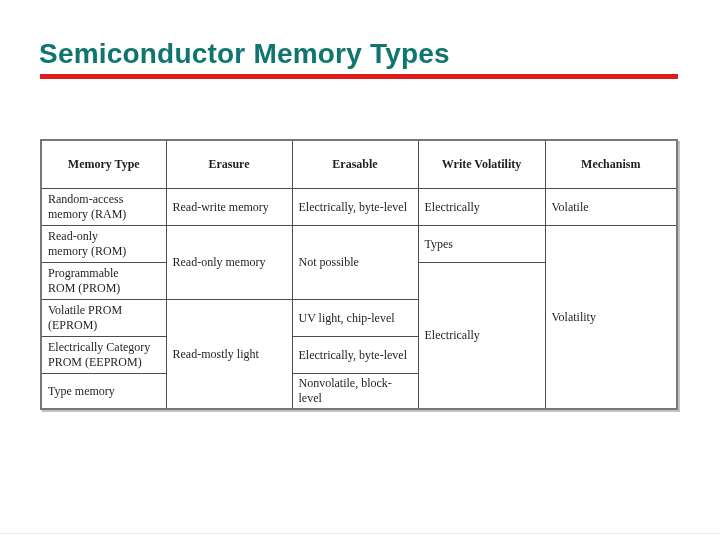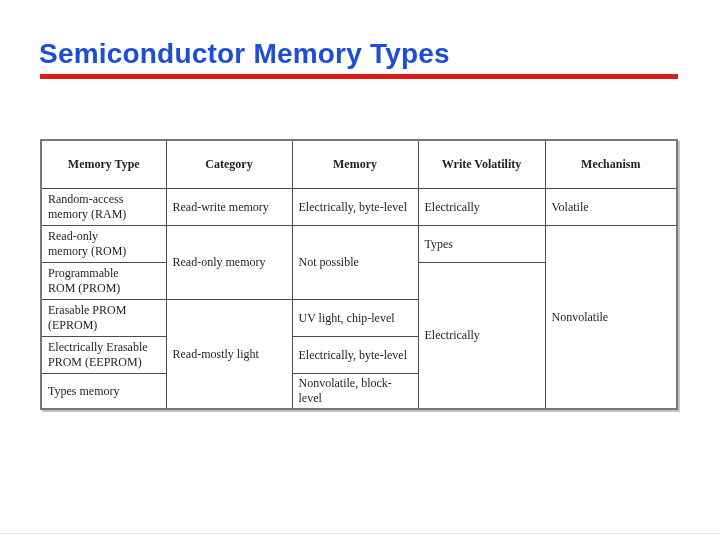--- a/index.html
+++ b/index.html
@@ -18,21 +18,21 @@
   }
   .title {
     position: absolute;
     left: 39px;
     top: 38px;
     margin: 0;
     font-family: "Liberation Sans", sans-serif;
     font-weight: bold;
     font-size: 28px;
     line-height: 32px;
-    color: #1d4ed8;
+    color: #0f766e;
     letter-spacing: 0.2px;
     white-space: nowrap;
   }
   .title-rule {
     position: absolute;
     left: 40px;
     top: 74px;
     width: 638px;
     height: 5px;
     background: #dd1c1c;
@@ -93,60 +93,60 @@
     <colgroup>
       <col style="width:125px">
       <col style="width:126px">
       <col style="width:126px">
       <col style="width:127px">
       <col style="width:132px">
     </colgroup>
     <thead>
       <tr class="row-header">
         <th>Memory Type</th>
-        <th>Category</th>
-        <th>Memory</th>
+        <th>Erasure</th>
+        <th>Erasable</th>
         <th>Write Volatility</th>
         <th>Mechanism</th>
       </tr>
     </thead>
     <tbody>
       <tr class="row-2line">
         <td class="mt">Random-access
 memory (RAM)</td>
         <td>Read-write memory</td>
         <td>Electrically, byte-level</td>
         <td>Electrically</td>
         <td>Volatile</td>
       </tr>
       <tr class="row-2line">
         <td class="mt">Read-only
 memory (ROM)</td>
         <td rowspan="2">Read-only memory</td>
         <td rowspan="2">Not possible</td>
         <td>Types</td>
-        <td rowspan="5">Nonvolatile</td>
+        <td rowspan="5">Volatility</td>
       </tr>
       <tr class="row-2line">
         <td class="mt">Programmable
 ROM (PROM)</td>
         <td rowspan="4">Electrically</td>
       </tr>
       <tr class="row-2line">
-        <td class="mt">Erasable PROM
+        <td class="mt">Volatile PROM
 (EPROM)</td>
         <td rowspan="3">Read-mostly light</td>
         <td>UV light, chip-level</td>
       </tr>
       <tr class="row-2line">
-        <td class="mt">Electrically Erasable
+        <td class="mt">Electrically Category
 PROM (EEPROM)</td>
         <td>Electrically, byte-level</td>
       </tr>
       <tr class="row-1line">
-        <td class="mt">Types memory</td>
+        <td class="mt">Type memory</td>
         <td>Nonvolatile, block-level</td>
       </tr>
     </tbody>
   </table>
 
   <div class="slide-bottom-edge"></div>
 </div>
 
 </body></html>

